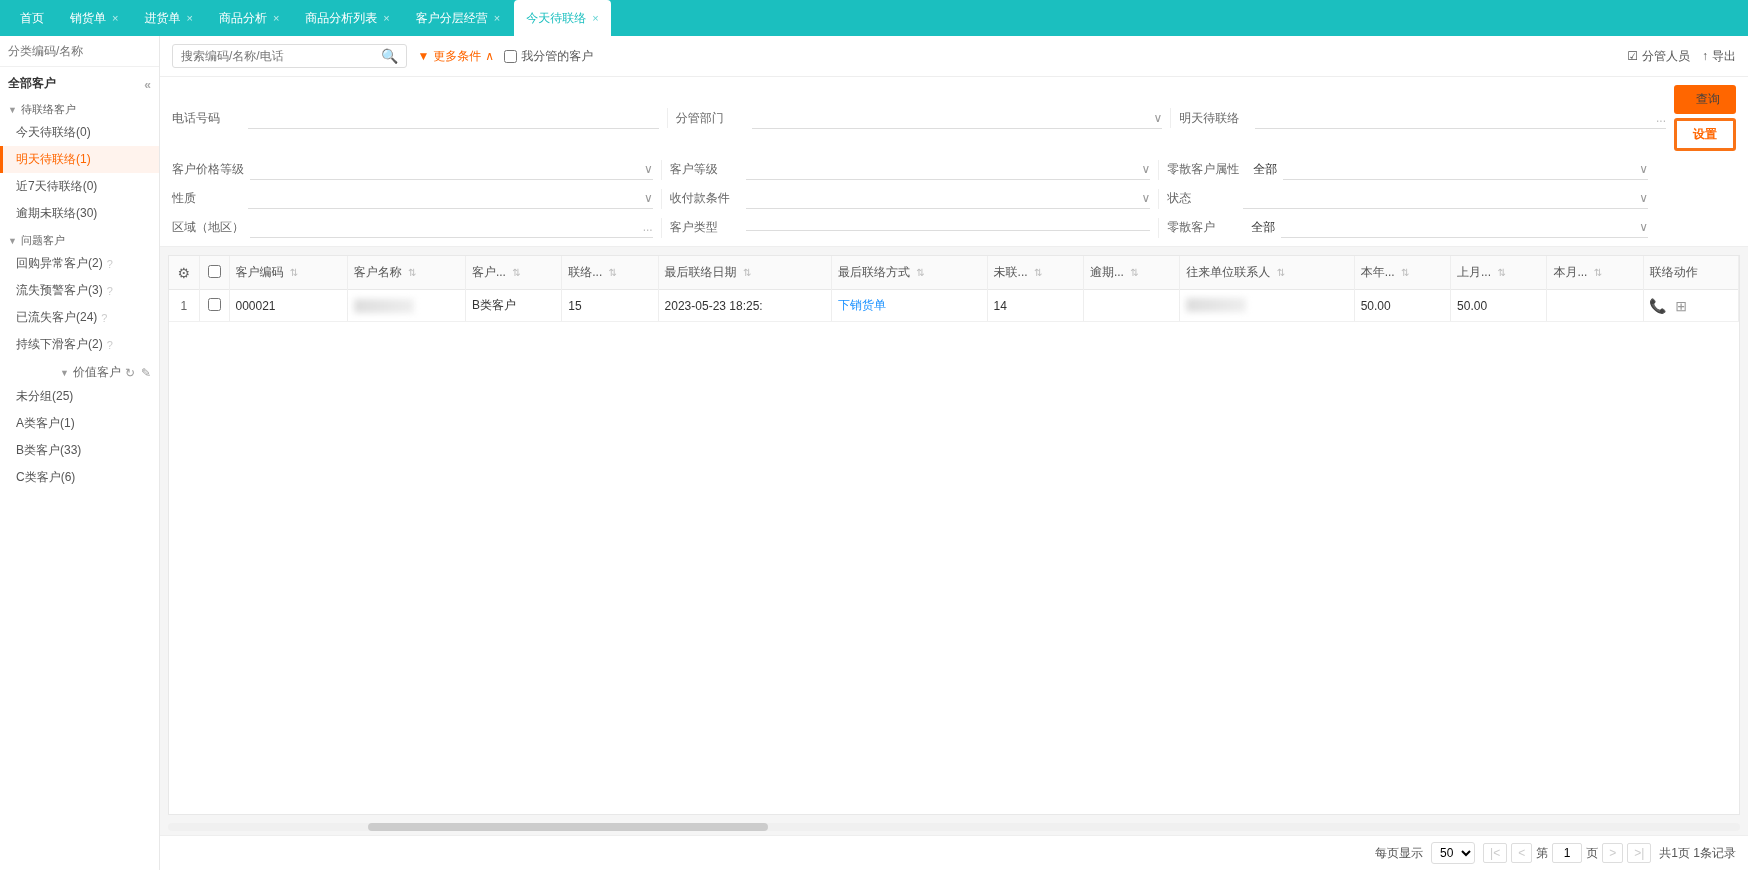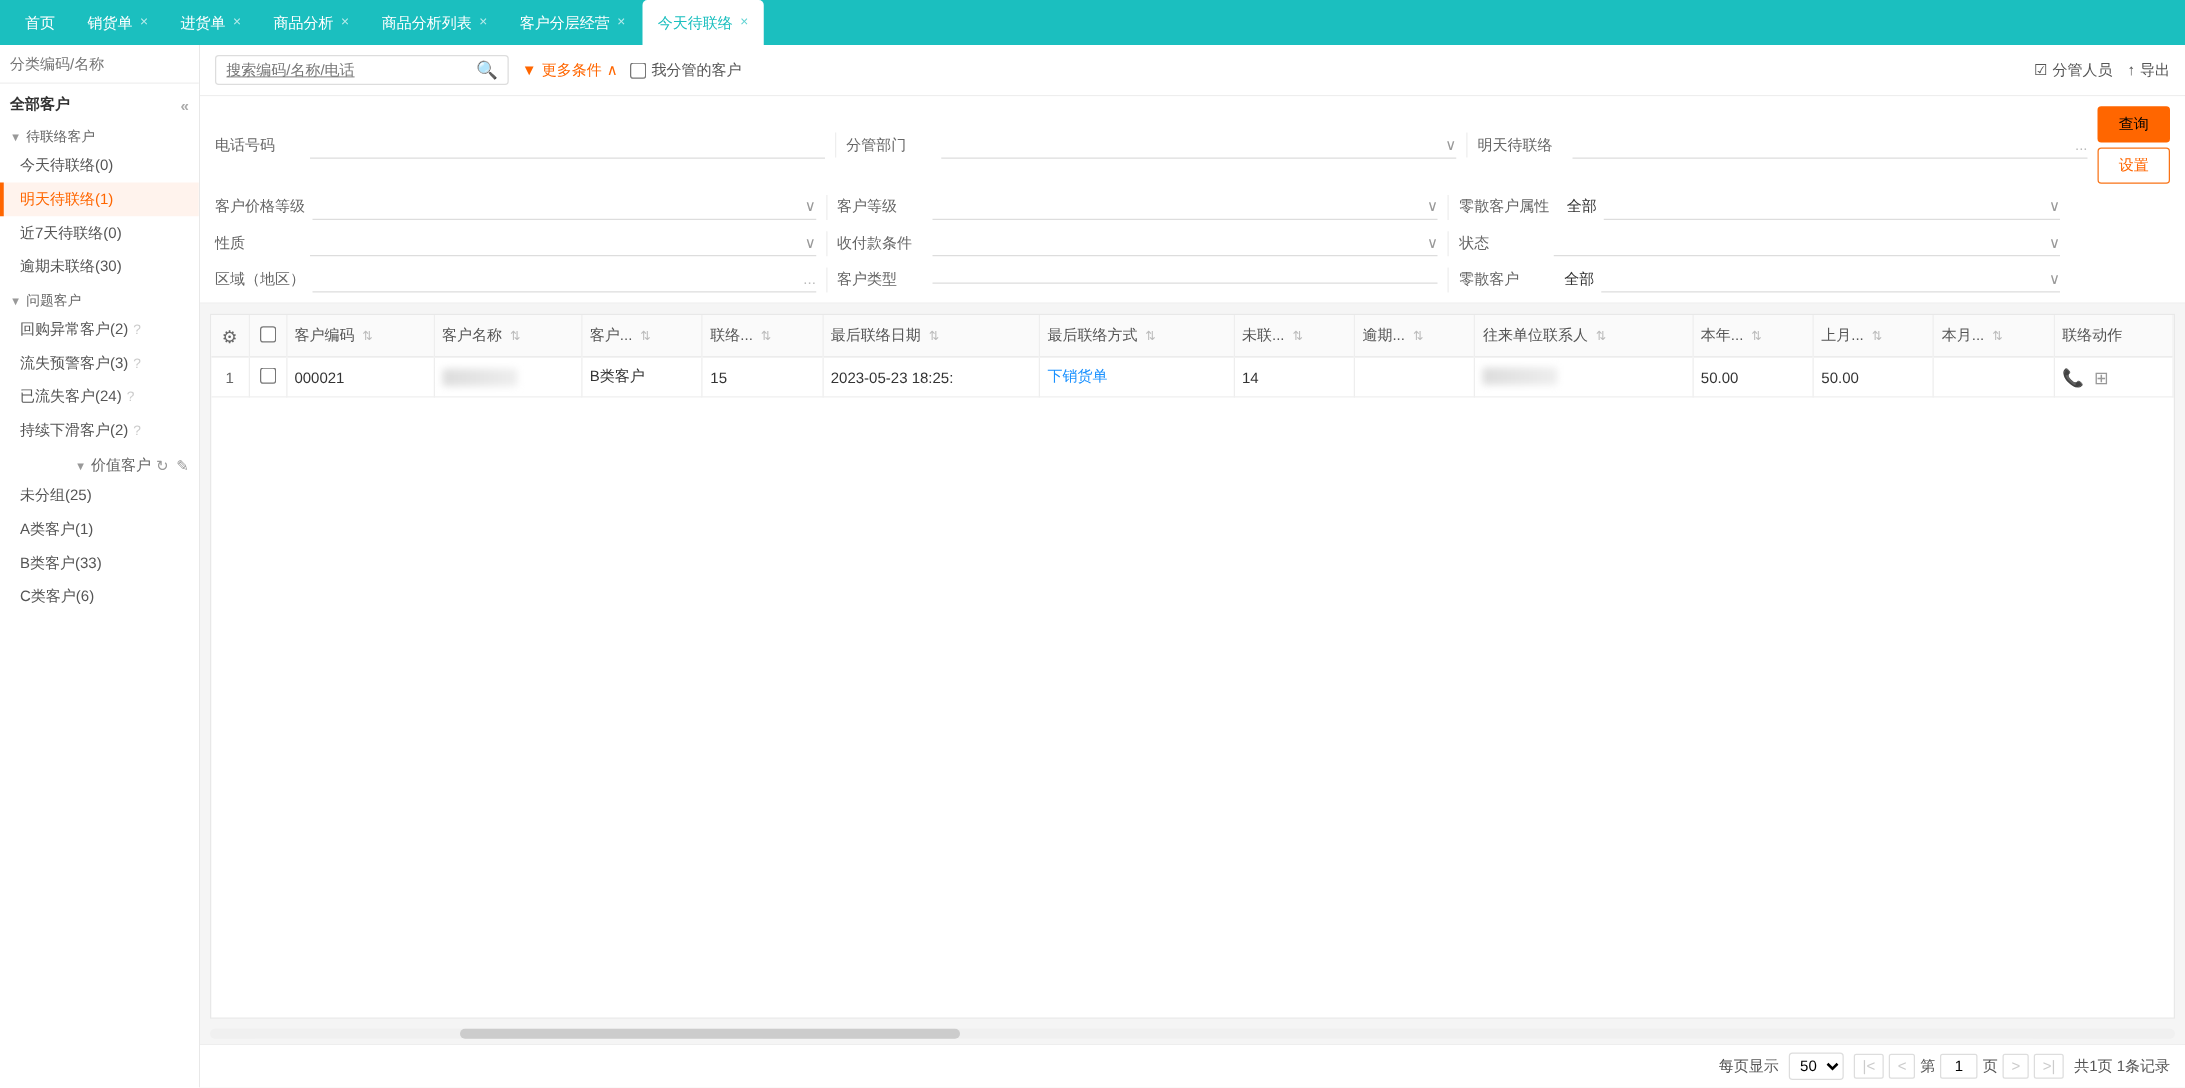--- a/index.html
+++ b/index.html
@@ -215,35 +215,37 @@
       display: flex;
       align-items: center;
       justify-content: flex-end;
       cursor: pointer;
       color: #333;
     }
     .filter-select .arrow { color: #999; margin-left: 4px; }
     .filter-divider { width: 1px; height: 20px; background: #eee; }
     .query-btn {
       background: #ff6600;
-      color: #000000;
+      color: #404040;
       border: none;
       border-radius: 3px;
       padding: 6px 16px;
       cursor: pointer;
       font-size: 12px;
+      text-align: right;
     }
     .set-btn {
       background: #fff;
       color: #ff6600;
-      border: 1px solid #f97316;
+      border: 3px solid #f97316;
       border-radius: 3px;
       padding: 5px 16px;
       cursor: pointer;
       font-size: 12px;
+      font-weight: bold;
     }
     .filter-btn-group {
       display: flex;
       flex-direction: column;
       gap: 4px;
     }
 
     
     .table-area {
       flex: 1;
@@ -404,21 +406,21 @@
     <div class="sidebar-item">A类客户(1)</div>
     <div class="sidebar-item">B类客户(33)</div>
     <div class="sidebar-item">C类客户(6)</div>
   </aside>
 
   <div class="content-area">
 
     <div class="search-bar">
       <div class="search-bar-left">
         <div class="search-input-wrap">
-          <input type="text" style="width: 200px; text-decoration: underline;" placeholder="搜索编码/名称/电话">
+          <input type="text" style="width: 200px;" placeholder="搜索编码/名称/电话">
           <span class="search-icon">🔍</span>
         </div>
         <div class="more-filter-btn">
           <span>▼</span>
           <span>更多条件</span>
           <span>∧</span>
         </div>
         <div class="my-customer-check">
           <input type="checkbox" style="">
           <span>我分管的客户</span>

